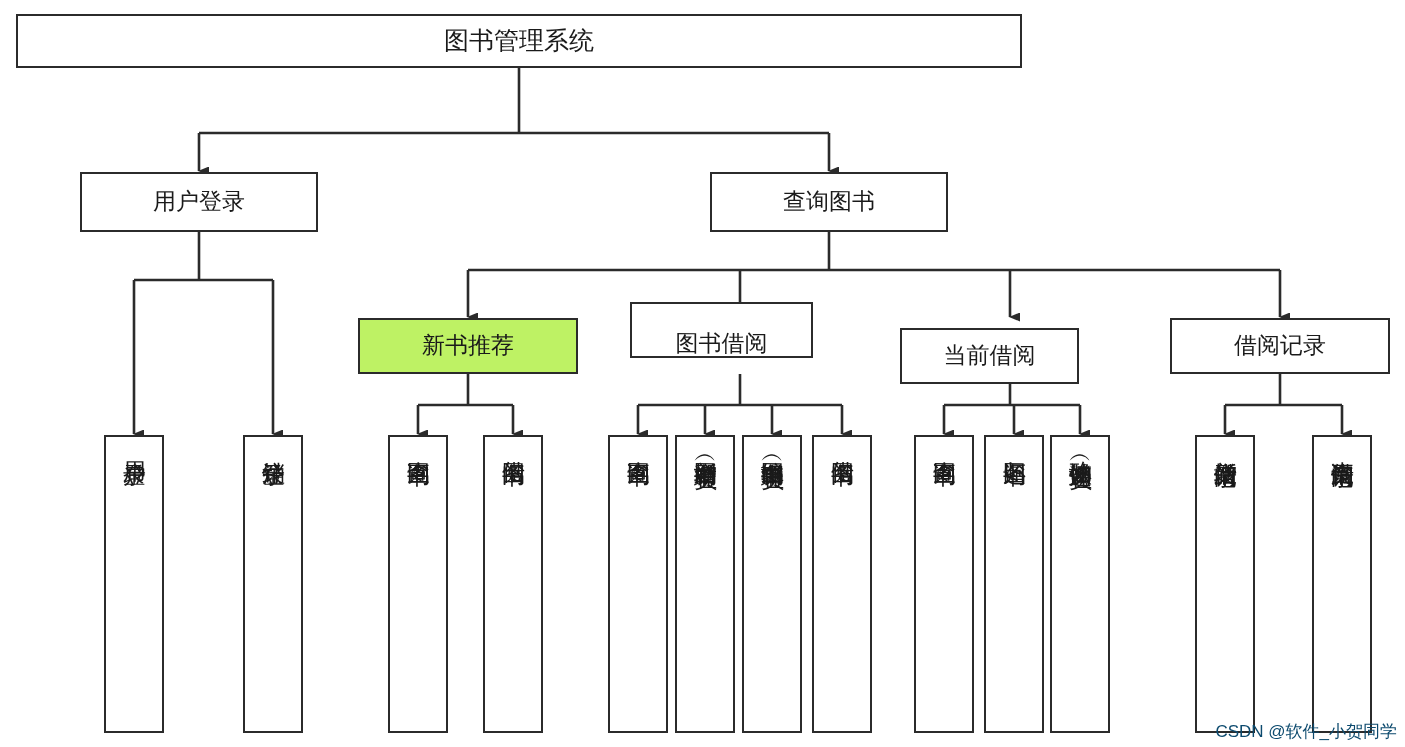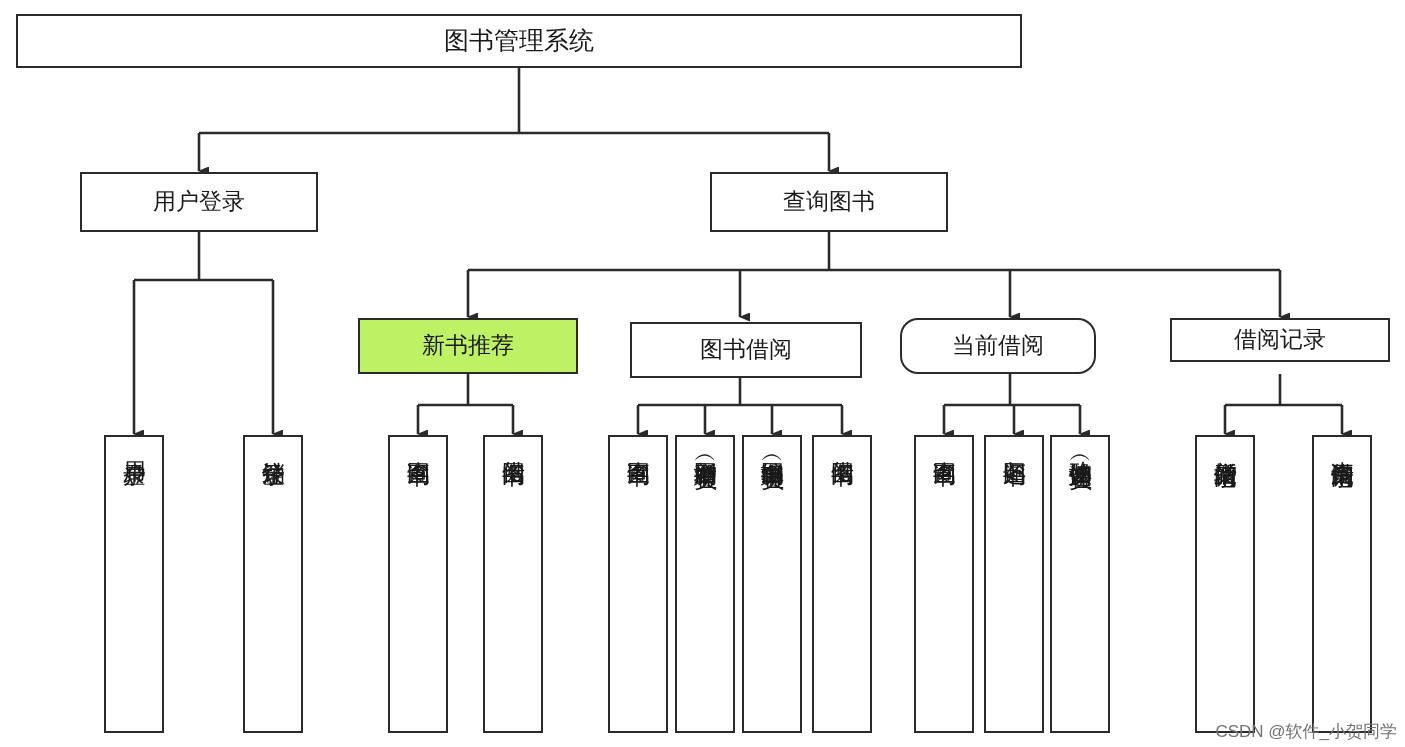--- a/index.html
+++ b/index.html
@@ -57,21 +57,21 @@
   }
   .lvl-0 .node-label { font-size: 25px; }
   .lvl-1 .node-label { font-size: 23px; }
   .lvl-2 .node-label { font-size: 23px; }
   .lvl-3 .node-label { font-size: 23px; }
   #watermark {
     position: absolute;
     right: 8px;
     bottom: 4px;
     font-size: 17px;
-    color: #737373;
+    color: #0c4a6e;
     white-space: nowrap;
     user-select: none;
     margin-top: 48px;
   }
 </style>
 </head>
 <body>
 
 <div id="diagram-root">
 
@@ -124,27 +124,27 @@
       </div>
       <div class="node-box lvl-1 horizontal" style="left: 80px; top: 172px; width: 238px; height: 60px; border-color: rgb(43, 43, 43); background: rgb(255, 255, 255); color: rgb(26, 26, 26);">
         <span class="node-label">用户登录</span>
       </div>
       <div class="node-box lvl-1 horizontal" style="left: 710px; top: 172px; width: 238px; height: 60px; border-color: rgb(43, 43, 43); background: rgb(255, 255, 255); color: rgb(26, 26, 26);">
         <span class="node-label">查询图书</span>
       </div>
       <div class="node-box lvl-2 horizontal" style="left: 358px; top: 318px; width: 220px; height: 56px; border-color: rgb(43, 43, 43); background: #bef264; color: rgb(26, 26, 26);">
         <span class="node-label">新书推荐</span>
       </div>
-      <div class="node-box lvl-2 horizontal" style="left: 630px; top: 322px; width: 232px; height: 56px; border-color: rgb(43, 43, 43); background: rgb(255, 255, 255); color: rgb(26, 26, 26);">
+      <div class="node-box lvl-2 horizontal" style="left: 630px; top: 302px; width: 183px; height: 56px; border-color: rgb(43, 43, 43); background: rgb(255, 255, 255); color: rgb(26, 26, 26); align-items: flex-end;">
         <span class="node-label">图书借阅</span>
       </div>
-      <div class="node-box lvl-2 horizontal" style="left: 900px; top: 318px; width: 196px; height: 56px; border-color: rgb(43, 43, 43); background: rgb(255, 255, 255); color: rgb(26, 26, 26); border-radius: 18px;">
+      <div class="node-box lvl-2 horizontal" style="left: 900px; top: 328px; width: 179px; height: 56px; border-color: rgb(43, 43, 43); background: rgb(255, 255, 255); color: rgb(26, 26, 26);">
         <span class="node-label">当前借阅</span>
       </div>
-      <div class="node-box lvl-2 horizontal" style="left: 1170px; top: 318px; width: 220px; height: 44px; border-color: rgb(43, 43, 43); background: rgb(255, 255, 255); color: rgb(26, 26, 26);">
+      <div class="node-box lvl-2 horizontal" style="left: 1170px; top: 318px; width: 220px; height: 56px; border-color: rgb(43, 43, 43); background: rgb(255, 255, 255); color: rgb(26, 26, 26);">
         <span class="node-label">借阅记录</span>
       </div>
       <div class="node-box lvl-3 vertical" style="left: 104px; top: 435px; width: 60px; height: 298px; border-color: rgb(43, 43, 43); background: rgb(255, 255, 255); color: rgb(26, 26, 26);">
         <span class="node-label">用户登录</span>
       </div>
       <div class="node-box lvl-3 vertical" style="left: 243px; top: 435px; width: 60px; height: 298px; border-color: rgb(43, 43, 43); background: rgb(255, 255, 255); color: rgb(26, 26, 26);">
         <span class="node-label">注销登录</span>
       </div>
       <div class="node-box lvl-3 vertical" style="left: 388px; top: 435px; width: 60px; height: 298px; border-color: rgb(43, 43, 43); background: rgb(255, 255, 255); color: rgb(26, 26, 26);">
         <span class="node-label">查询图书</span>

